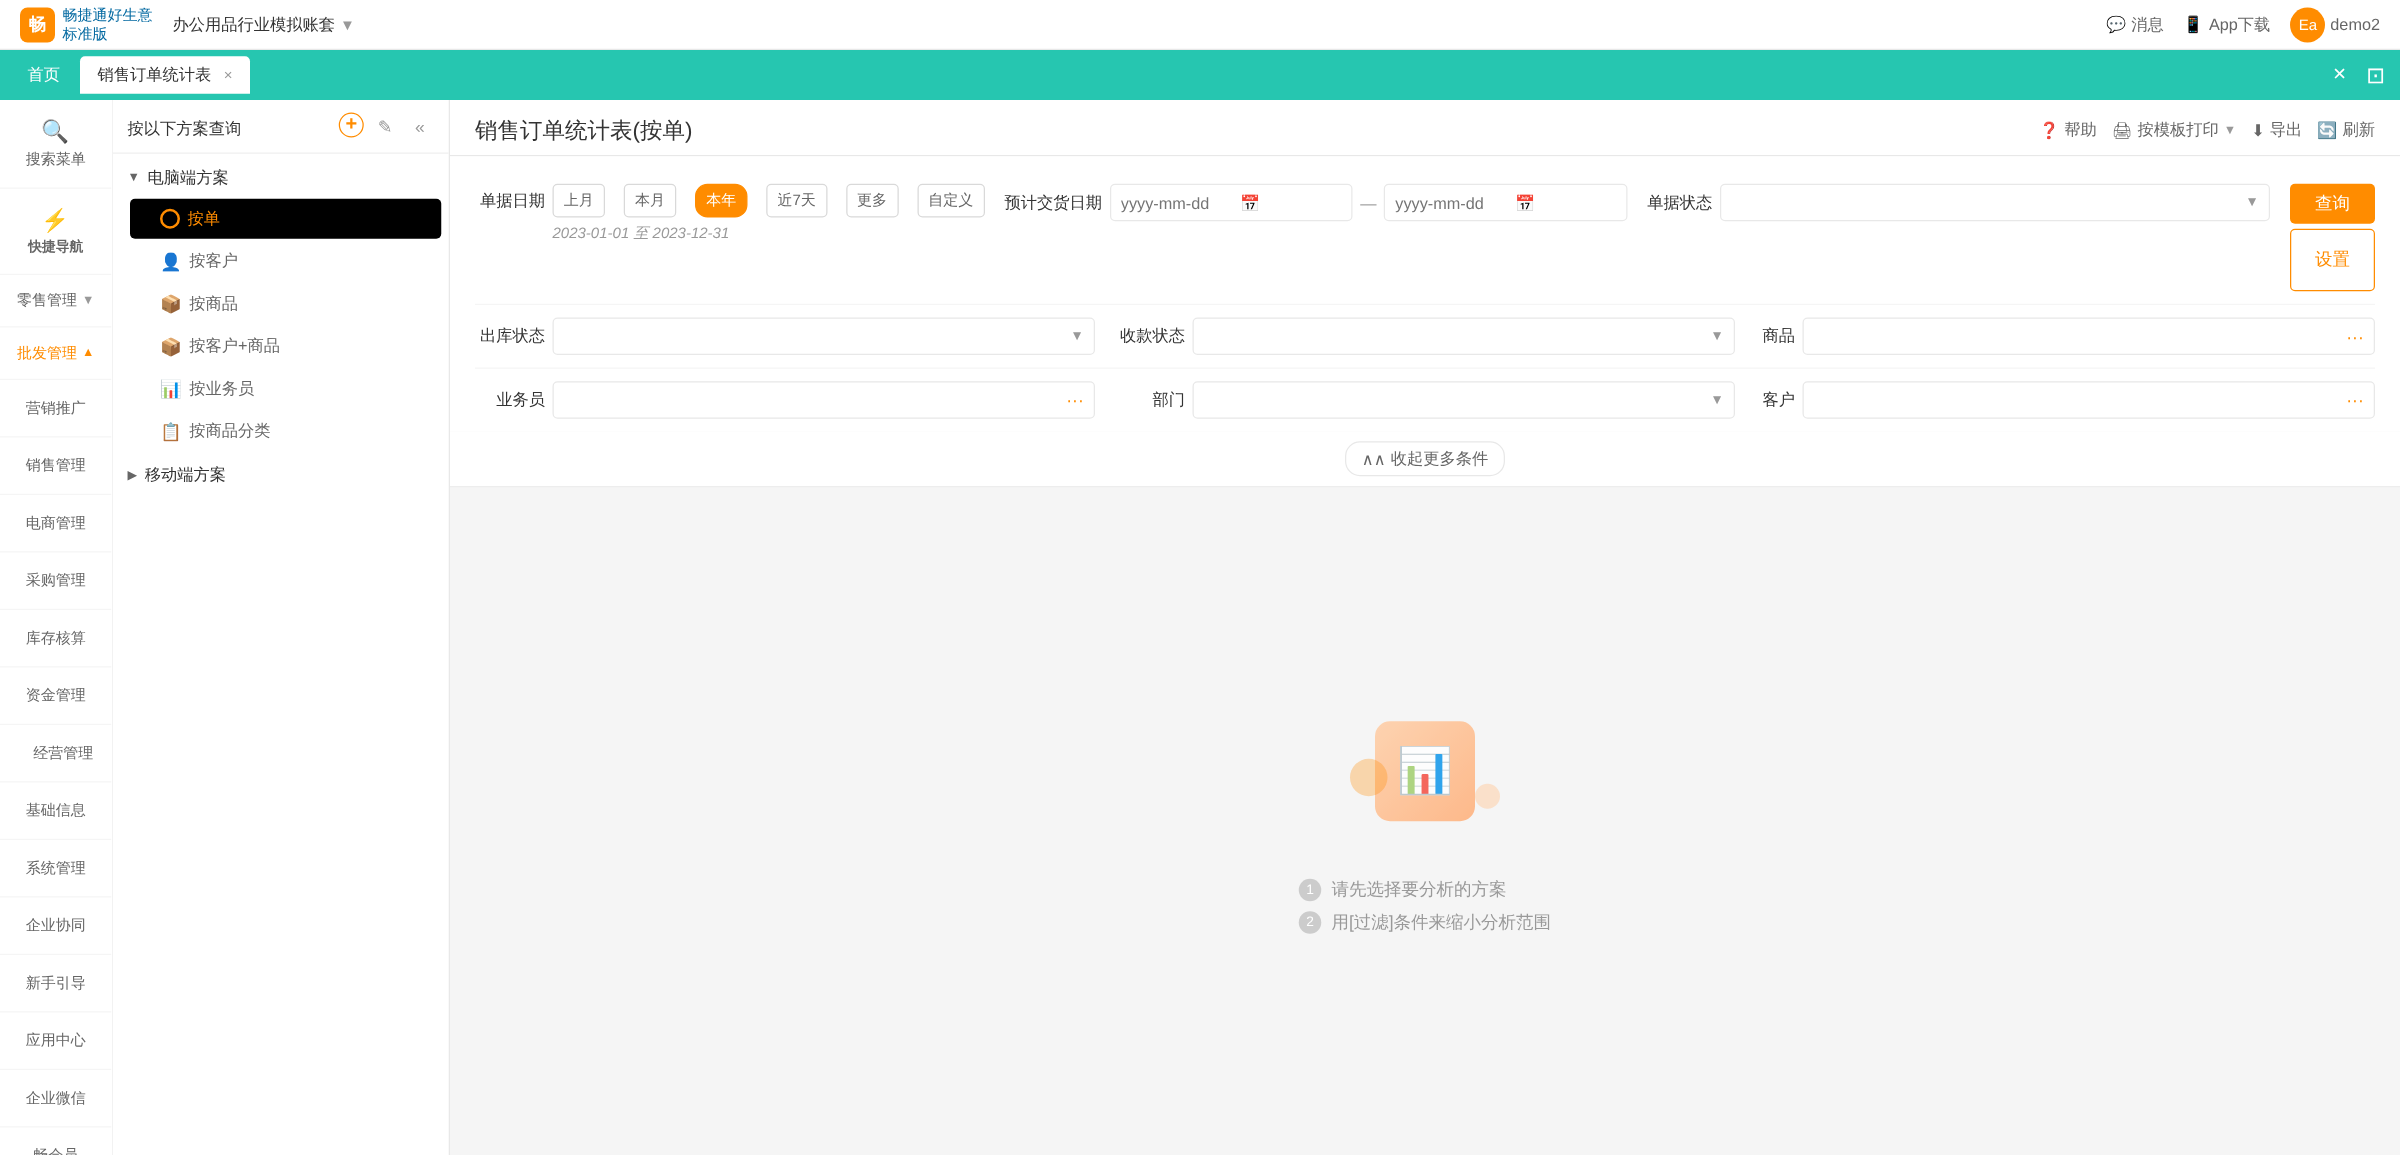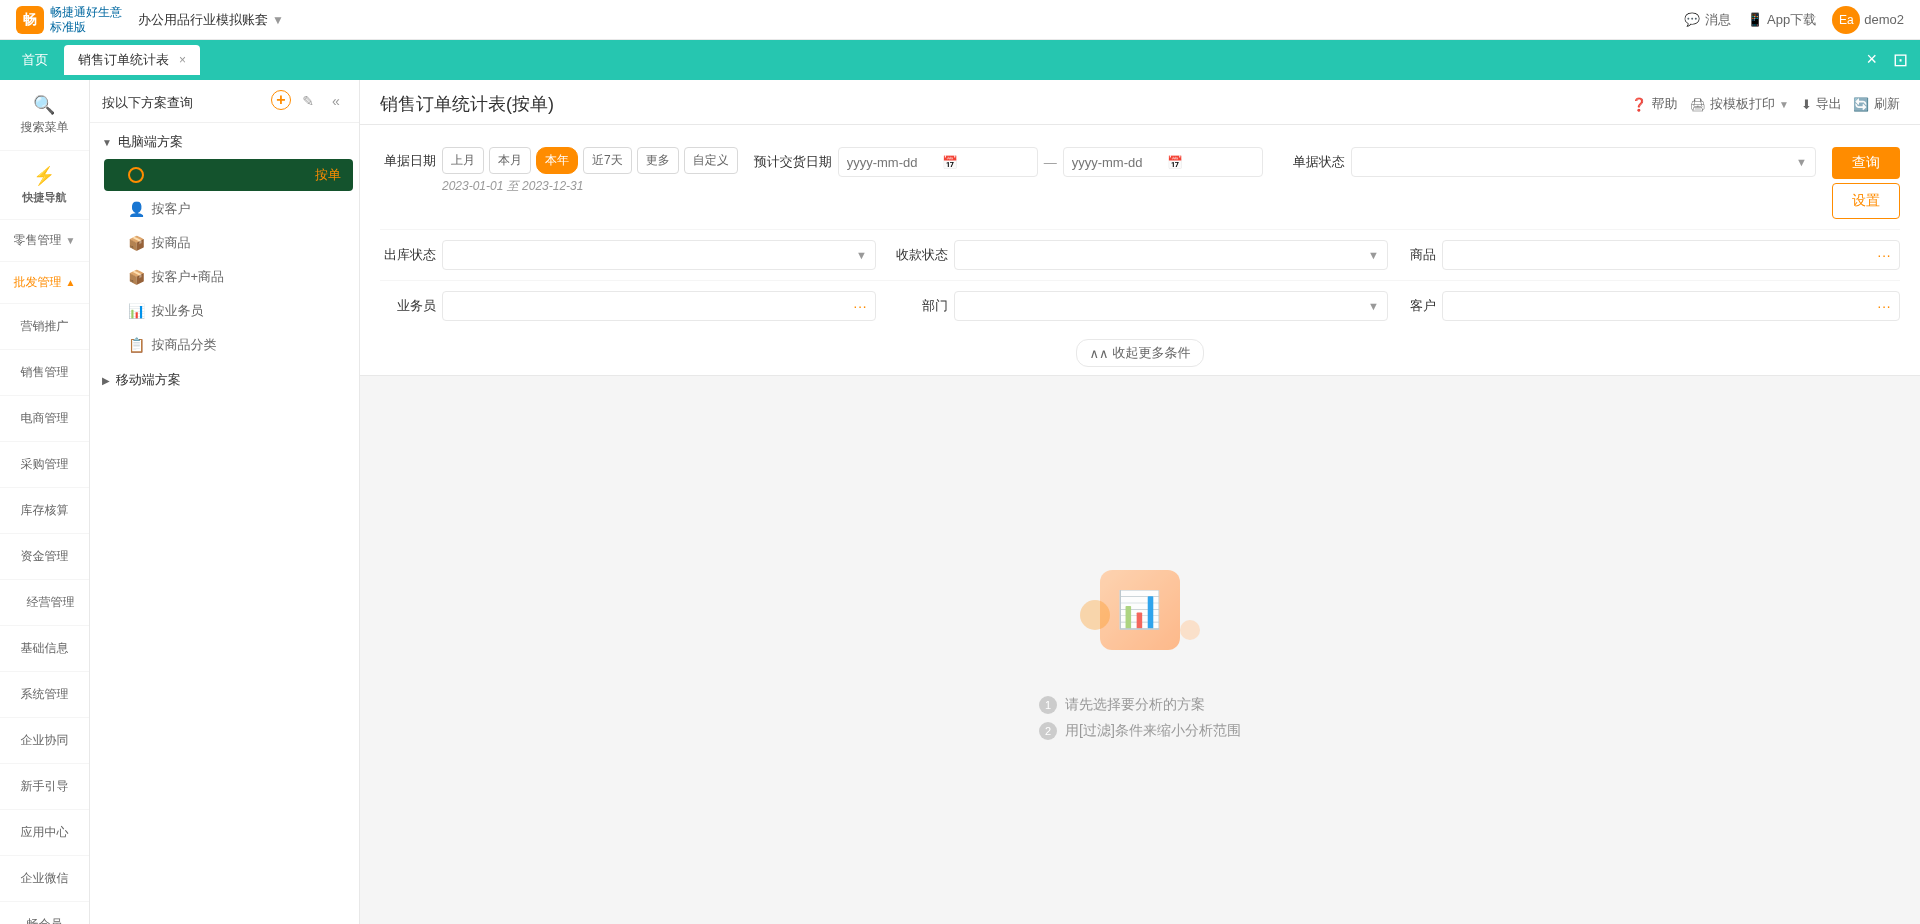--- a/index.html
+++ b/index.html
@@ -40,35 +40,35 @@
     .scheme-panel-title { font-size: 13px; color: #333; font-weight: 500; flex: 1; }
     .scheme-panel-icons { display: flex; gap: 6px; }
     .scheme-icon-btn { width: 22px; height: 22px; display: flex; align-items: center; justify-content: center; cursor: pointer; color: #999; font-size: 14px; border-radius: 3px; }
 
     .scheme-group { margin: 4px 0; }
     .scheme-group-header { padding: 6px 12px; display: flex; align-items: center; gap: 6px; cursor: pointer; }
     .scheme-group-arrow { font-size: 10px; color: #666; }
     .scheme-group-label { font-size: 13px; color: #333; }
     .scheme-group-items { padding-left: 8px; }
     .scheme-item { padding: 7px 12px 7px 24px; font-size: 13px; color: #666; cursor: pointer; display: flex; align-items: center; gap: 6px; border-radius: 4px; margin: 2px 6px; }
-    .scheme-item.active { background: #14532d; color: #ff8c00; justify-content: space-between; }
+    .scheme-item.active { background: #000000; color: #ff8c00; }
     .scheme-item .item-icon { font-size: 14px; }
 
     
     .main-content { flex: 1; display: flex; flex-direction: column; overflow: hidden; }
 
     
     .page-header { padding: 12px 20px 8px; background: #fff; border-bottom: 1px solid #e8e8e8; display: flex; align-items: center; justify-content: space-between; flex-shrink: 0; }
     .page-title { font-size: 18px; color: #333; font-weight: 500; }
     .page-actions { display: flex; gap: 12px; align-items: center; }
     .page-action-btn { display: flex; align-items: center; gap: 4px; color: #666; font-size: 13px; cursor: pointer; }
     .filter-date-btn { padding: 4px 8px; font-size: 12px; border: 1px solid #d9d9d9; border-radius: 4px; cursor: pointer; background: #fff; color: #666; }
     .filter-date-btn.active { background: #ff8c00; color: #fff; border-color: #ff8c00; border-radius: 10px; }
     .btn-query { background: #ff8c00; color: #fff; border: none; border-radius: 4px; padding: 6px 20px; font-size: 14px; cursor: pointer; height: 32px; }
-    .btn-setting { background: #fff; color: #ff8c00; border: 1px solid #ff8c00; border-radius: 4px; padding: 6px 16px; font-size: 14px; cursor: pointer; height: 36px; }
+    .btn-setting { background: #fff; color: #ff8c00; border: 1px solid #ff8c00; border-radius: 4px; padding: 6px 16px; font-size: 14px; cursor: pointer; height: 50px; }
 
     
     .collapse-row { text-align: center; padding: 8px; background: #fff; cursor: pointer; border-bottom: 1px solid #f0f0f0; }
     .collapse-btn { display: inline-flex; align-items: center; gap: 4px; color: #666; font-size: 13px; border: 1px solid #e8e8e8; border-radius: 12px; padding: 4px 12px; background: #fff; cursor: pointer; }
 
     
     .empty-state { flex: 1; display: flex; flex-direction: column; align-items: center; justify-content: center; background: #f5f5f5; gap: 16px; }
     .empty-tips { display: flex; flex-direction: column; gap: 8px; }
     .empty-tip { display: flex; align-items: center; gap: 8px; font-size: 14px; color: #999; }
     .tip-num { width: 18px; height: 18px; border-radius: 50%; background: #ccc; color: #fff; font-size: 11px; display: flex; align-items: center; justify-content: center; flex-shrink: 0; }
@@ -267,21 +267,21 @@
         </div>
       </div>
 
       <div class="filter-section">
 
         <div style="display:flex; align-items:flex-start; padding: 10px 0; border-bottom:1px solid #f5f5f5; gap:16px;">
 
           <div style="display:flex;flex-direction:column;gap:4px;flex-shrink:0;">
             <div style="display:flex;align-items:center;gap:6px;">
               <span style="font-size:13px;color:#333;min-width:56px;text-align:right;">单据日期</span>
-              <div style="display:flex;align-items:center;gap:5px;">
+              <div style="display:flex;align-items:center;gap:15px;">
                 <button class="filter-date-btn">上月</button>
                 <button class="filter-date-btn">本月</button>
                 <button class="filter-date-btn active">本年</button>
                 <button class="filter-date-btn">近7天</button>
                 <button class="filter-date-btn">更多</button>
                 <button class="filter-date-btn">自定义</button>
               </div>
             </div>
             <div style="display:flex;align-items:flex-start;gap:4px;padding-left:62px;font-style:italic;">
               <span style="font-size:12px;color:#999;">2023-01-01 至 2023-12-31</span>

